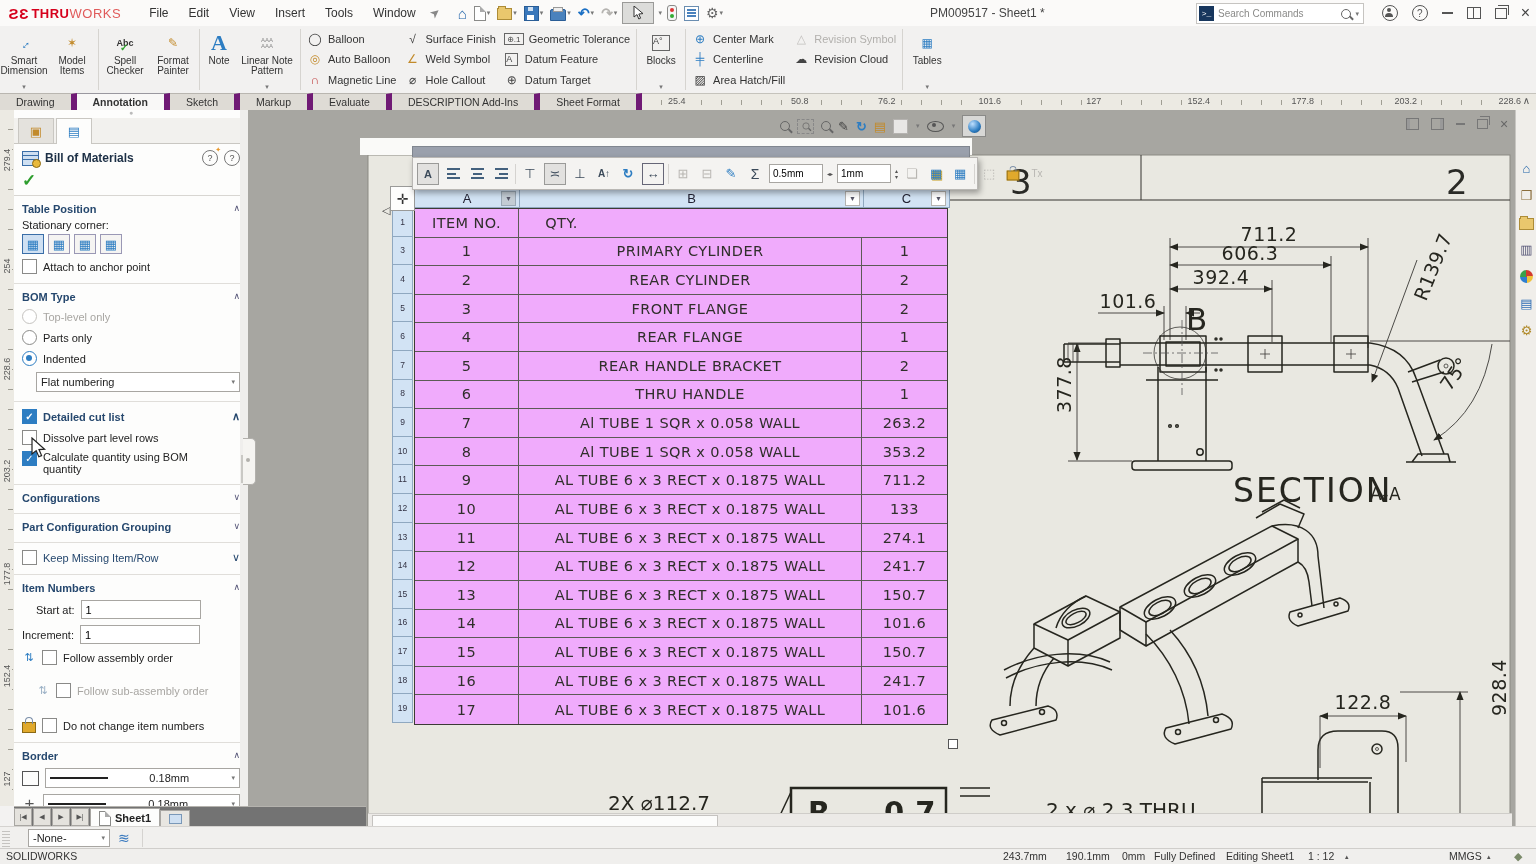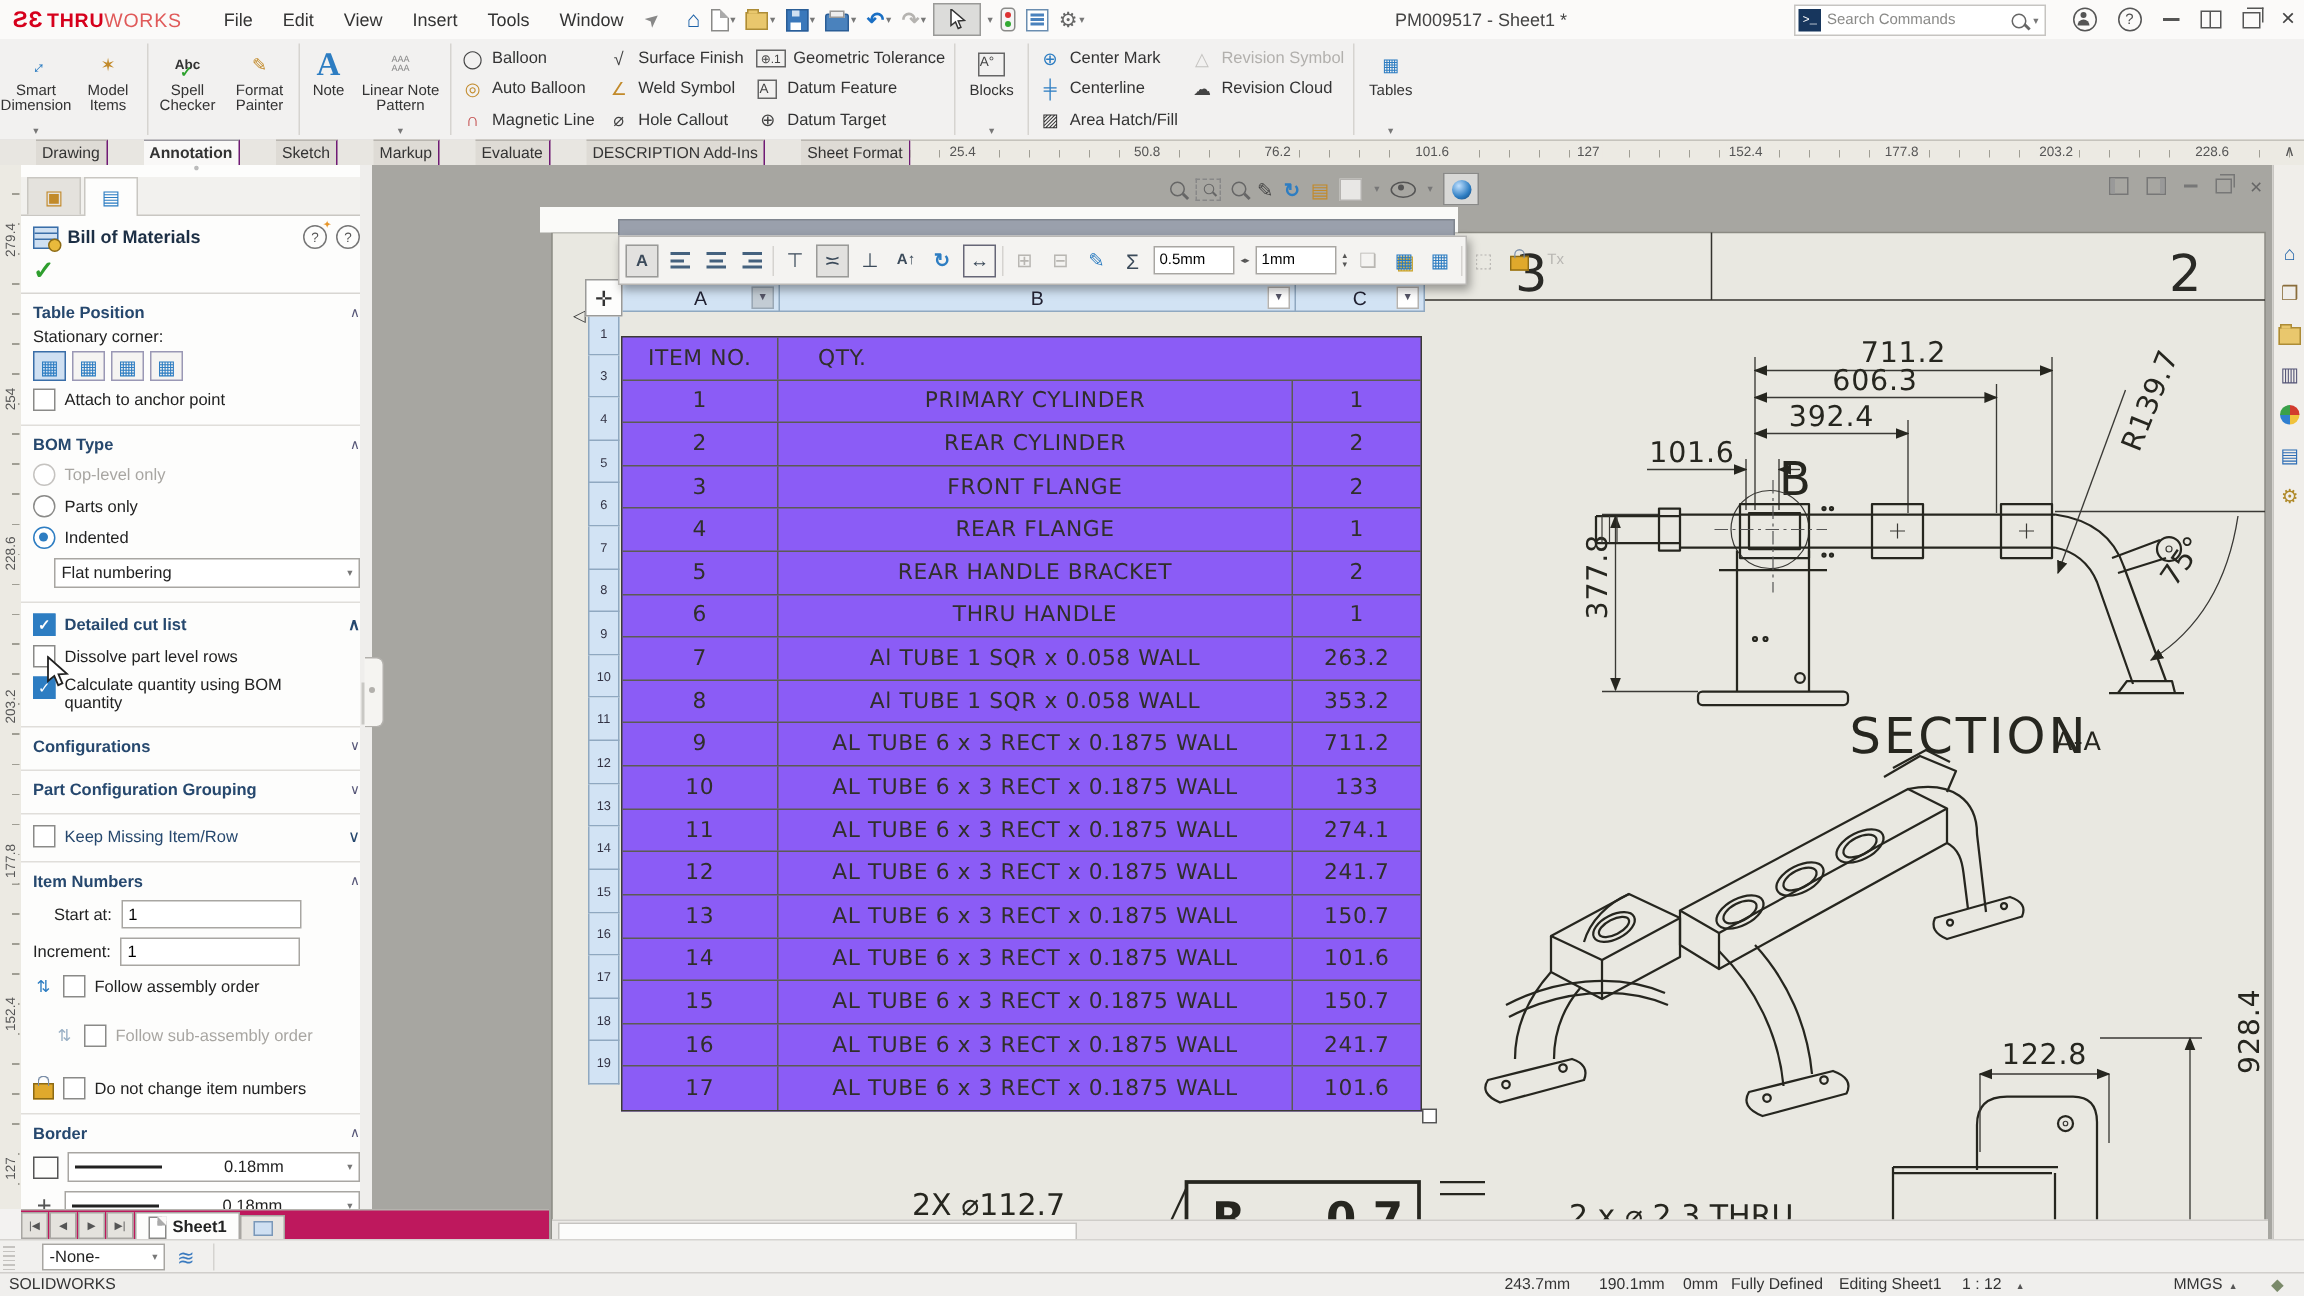--- a/index.html
+++ b/index.html
@@ -73,21 +73,21 @@
   .i-note{font-size:22px;font-weight:bold;color:#2d7dc2;font-family:"Liberation Serif",serif;}
   .i-aaa{font-size:6px;line-height:6px;color:#888;white-space:pre;text-align:center;}
   .i-red{color:#c04040;}
   .i-dark{color:#444;}
   .i-gold{color:#c28a2a;}
   .i-gtol{border:1px solid #666;font-size:8px;width:18px;height:10px;color:#444;}
   .i-boxa{border:1px solid #666;font-size:9px;width:11px;height:11px;color:#444;}
   .i-hatch{color:#333;}
   
   #tabrow{position:absolute;left:0;top:93px;width:1536px;height:17px;background:#e8e6e1;display:flex;}
-  .ctab{padding:0 4px;font-size:10.5px;line-height:16px;background:#dedbd5;border-right:1px solid #701a75;border-top:1px solid #b9b6b0;color:#333;white-space:nowrap;margin-left:24px;}
+  .ctab{padding:0 16px;font-size:10.5px;line-height:16px;background:#dedbd5;border-right:6px solid #701a75;border-top:1px solid #b9b6b0;color:#333;white-space:nowrap;}
   .ctab.active{background:#f9f8f7;font-weight:bold;border-top:1px solid #9a989f;}
   #topruler{position:relative;flex:1;background:#eceae3;border-top:1px solid #c5c3bc;
      background-image:repeating-linear-gradient(90deg,transparent 0,transparent 19px,#a09e94 19px,#a09e94 20px);background-size:100% 5px;background-position:0 6px;background-repeat:no-repeat;}
   #topruler span{position:absolute;top:2px;transform:translateX(-50%);font-size:9px;color:#555;background:#eceae3;padding:0 2px;}
   #collapse-arrow{position:absolute;right:6px;top:95px;font-size:10px;color:#555;}
   #leftruler{position:absolute;left:0;top:110px;width:14px;height:696px;background:#eceae3;border-right:1px solid #c5c3bc;
      background-image:repeating-linear-gradient(180deg,transparent 0,transparent 19px,#a09e94 19px,#a09e94 20px);background-size:5px 100%;background-position:8px 0;background-repeat:no-repeat;}
   #leftruler span{position:absolute;left:1px;transform:rotate(-90deg);transform-origin:center;font-size:9px;color:#555;background:#eceae3;width:30px;text-align:center;margin-left:-9px;}
   
   #panel{position:absolute;left:14px;top:110px;width:234px;height:696px;background:#fdfdfc;border-right:1px solid #b5b3ae;overflow:hidden;}
@@ -195,39 +195,39 @@
   .lock-sm{transform:scale(.9);}
   
   #bom-move{position:absolute;left:142px;top:76px;width:23px;height:23px;background:#fdfdfc;border:1px solid #9a9a98;display:flex;align-items:center;justify-content:center;color:#333;font-size:14px;z-index:15;}
   #bom-colhead{position:absolute;left:166px;top:78px;height:20px;display:flex;z-index:10;}
   .colh{background:#d2e3f4;border:1px solid #8fa8c0;border-left:none;display:flex;align-items:center;justify-content:center;font-size:13px;color:#223;position:relative;}
   .colh:first-child{border-left:1px solid #8fa8c0;}
   .colh .ch-caret{position:absolute;right:3px;width:13px;height:13px;border:1px solid #9aa8b5;background:#c3ccd4;font-size:7px;color:#556;display:flex;align-items:center;justify-content:center;}
   #bom-rownums{position:absolute;left:144px;top:98px;width:21px;z-index:10;}
   .rn{height:28.62px;background:#d2e3f4;border:1px solid #8fa8c0;border-top:none;box-sizing:border-box;display:flex;align-items:center;justify-content:center;font-size:8.5px;color:#334;}
   .rn:first-child{border-top:1px solid #8fa8c0;}
-  #bom-grid{position:absolute;left:166px;top:114px;border:1.6px solid #3c3b36;background:#8b5cf6;z-index:9;}
+  #bom-grid{position:absolute;left:166px;top:98px;border:1.6px solid #3c3b36;background:#f0abfc;z-index:9;}
   .brow{display:flex;height:28.62px;box-sizing:border-box;border-bottom:1px solid #5c5b55;}
   .brow:last-child{border-bottom:none;}
   .bcell{display:flex;align-items:center;justify-content:center;border-right:1px solid #5c5b55;box-sizing:border-box;
          font-family:"DejaVu Sans",sans-serif;font-size:14.5px;color:#302f2b;letter-spacing:.4px;overflow:hidden;white-space:nowrap;}
   .bcell:last-child{border-right:none;}
   .bhead .bcell{font-size:14.5px;}
   #bom-resize{position:absolute;left:700px;top:629px;width:8px;height:8px;background:#fff;border:1px solid #555;z-index:12;}
   #bom-marker{position:absolute;left:134px;top:94px;color:#333;font-size:11px;z-index:12;}
   #bom-upmark{position:absolute;left:147px;top:88px;color:#222;font-size:6px;letter-spacing:1px;z-index:12;}
   
   #hscroll{position:absolute;left:120px;top:703px;width:1144px;height:13px;background:#eceae7;border-top:1px solid #cfcdc9;z-index:18;}
   #hscroll .thumb{position:absolute;left:4px;top:1px;width:344px;height:11px;background:#fcfcfb;border:1px solid #c5c3c0;}
   
   #taskpane{position:absolute;left:1515px;top:110px;width:21px;height:716px;background:#f0eeea;border-left:1px solid #c8c6c2;}
   .tp-ic{width:21px;height:27px;display:flex;align-items:center;justify-content:center;font-size:13px;}
   .sphere-multi{width:13px;height:13px;border-radius:50%;background:conic-gradient(#d23b2e 0 25%,#f0c23c 0 50%,#2f7fd0 0 75%,#3aa14a 0 100%);}
   
-  #sheettabs{position:absolute;left:14px;top:806px;width:352px;height:20px;background:#be185d;border-top:1px solid #b5b3ae;display:flex;align-items:flex-end;}
+  #sheettabs{position:absolute;left:14px;top:806px;width:352px;height:20px;background:#737373;border-top:1px solid #b5b3ae;display:flex;align-items:flex-end;}
   .navb{width:16px;height:16px;background:#e4e2dd;border:1px solid #a8a6a2;display:flex;align-items:center;justify-content:center;font-size:7px;color:#555;margin:0 1px 1px 0;}
   .stab{display:flex;align-items:center;gap:4px;background:#fdfdfc;border:1px solid #a8a6a2;border-bottom:none;height:18px;padding:0 8px;font-weight:bold;font-size:11px;}
   .stab2{width:28px;height:16px;background:#e8e6e1;border:1px solid #a8a6a2;border-bottom:none;display:flex;align-items:center;justify-content:center;}
   .stab2 .mini{width:11px;height:8px;background:#cfe0f2;border:1px solid #7a98b8;}
   #layerrow{position:absolute;left:0;top:826px;width:1536px;height:22px;background:#f1f0ee;border-top:1px solid #d5d3d0;display:flex;align-items:center;}
   #layerrow .grip{width:8px;height:18px;margin-left:2px;background:repeating-linear-gradient(0deg,#c5c3c0 0 1px,transparent 1px 3px);}
   .layersel{display:flex;align-items:center;justify-content:space-between;width:72px;height:16px;background:#fff;border:1px solid #a8a6a2;margin-left:18px;padding:0 4px;font-size:11px;}
   #layerrow .lsep{width:1px;height:18px;background:#d5d3d0;margin-left:12px;}
   #statusbar{position:absolute;left:0;top:848px;width:1536px;height:16px;background:#f0efed;border-top:1px solid #d0cecb;font-size:10.5px;color:#333;}
   #statusbar span{position:absolute;top:1px;}

